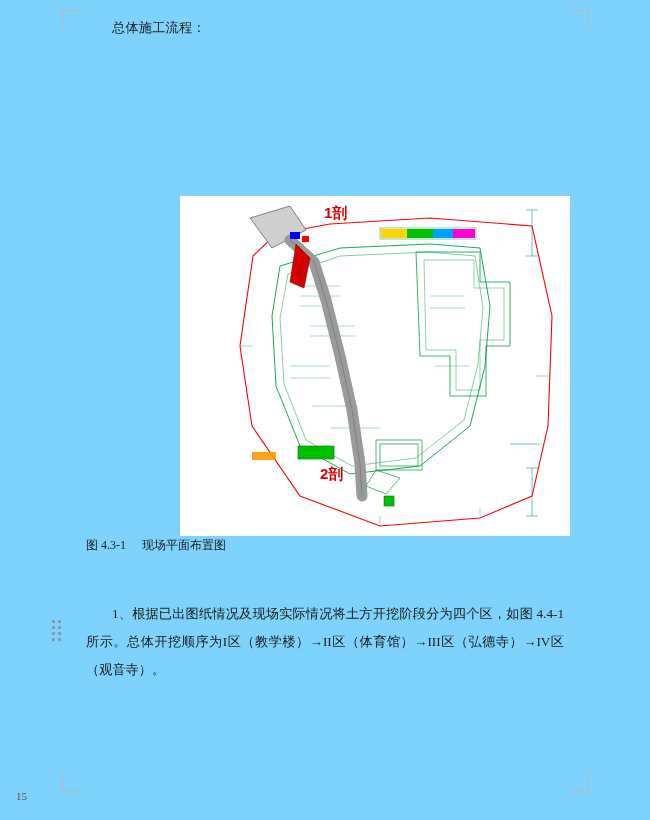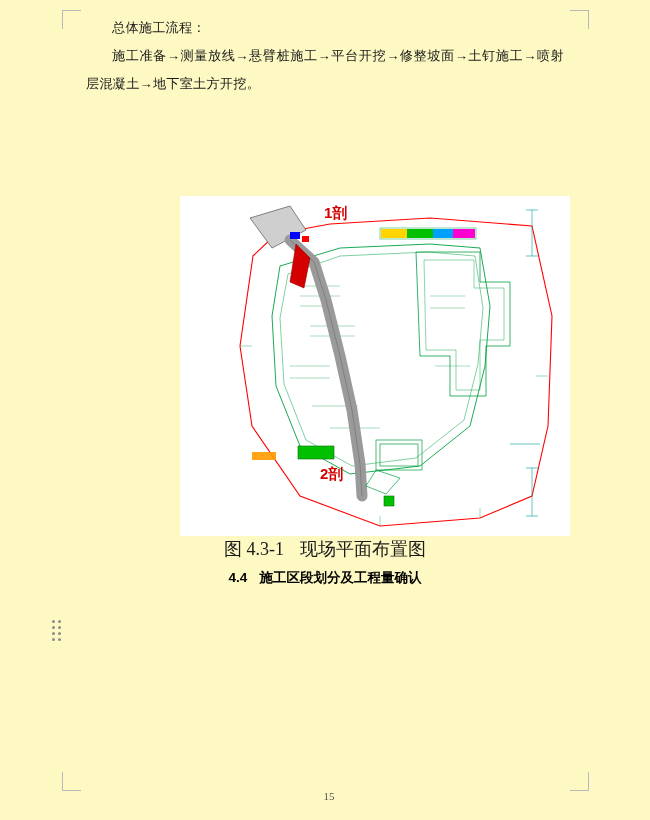--- a/index.html
+++ b/index.html
@@ -4,21 +4,21 @@
 <style>
   html, body {
     margin: 0;
     padding: 0;
     background: #ffffff;
   }
   .page {
     position: relative;
     width: 650px;
     height: 820px;
-    background: #fef9c3;
+    background: #7dd3fc;
     font-family: "Liberation Serif", "DejaVu Serif", serif;
     overflow: hidden;
     text-decoration: underline;
   }
 
   
   .crop {
     position: absolute;
     border-color: #b9b9b9;
     border-style: solid;
@@ -65,22 +65,21 @@
     text-justify: inter-ideograph;
   }
   .ind { text-indent: 26px; }
 
   
   .fig-caption {
     position: absolute;
     left: 86px;
     top: 537px;
     width: 478px;
-    text-align: center;
-    font-size: 18px;
+    font-size: 12px;
     color: #1a1a1a;
   }
   .fig-caption .gap { display: inline-block; width: 16px; }
 
   .section-head {
     position: absolute;
     left: 86px;
     top: 569px;
     width: 478px;
     text-align: center;
@@ -97,23 +96,22 @@
     top: 600px;
     width: 478px;
     font-size: 13.2px;
     line-height: 28px;
     color: #1a1a1a;
   }
   .tail-text p { margin: 0; text-align: justify; }
 
   .page-number {
     position: absolute;
-    left: 8px; right: 0;
+    left: 16px; right: 0;
     top: 790px;
-    text-align: center;
     font-size: 11px;
     color: #555;
     font-family: "Liberation Serif", serif;
   }
 
   
   .figure {
     position: absolute;
     left: 180px;
     top: 196px;
@@ -147,21 +145,20 @@
       <i></i>
       <i></i>
       <i></i>
       <i></i>
       <i></i>
       <i></i>
   </div>
 
   <div class="body-text">
     <p class="ind">总体施工流程：</p>
-    <p class="ind">施工准备→测量放线→悬臂桩施工→平台开挖→修整坡面→土钉施工→喷射层混凝土→地下室土方开挖。</p>
   </div>
 
   <div class="figure">
     <svg width="390" height="340" viewBox="0 0 390 340" xmlns="http://www.w3.org/2000/svg">
       <rect x="0" y="0" width="390" height="340" fill="#ffffff"></rect>
 
       <polygon points="73,60 96,38 150,28 250,22 352,30 372,120 368,230 352,300 300,322 200,330 120,300 72,230 60,150" fill="none" stroke="#ff0000" stroke-width="1.1"></polygon>
 
       <polygon points="100,70 160,52 250,48 300,52 310,110 305,170 290,230 240,270 170,278 120,250 96,190 92,120" fill="none" stroke="#00a040" stroke-width="0.9"></polygon>
       <polygon points="108,78 160,60 248,56 295,60 303,112 298,168 284,224 236,262 172,270 126,244 104,188 100,122" fill="none" stroke="#00a040" stroke-width="0.5"></polygon>
@@ -232,20 +229,20 @@
     </svg>
 
     <div class="fig-label l1">1剖</div>
     <div class="fig-label l2">2剖</div>
   </div>
 
   <div class="fig-caption">
     <span>图 4.3-1</span><span class="gap"></span><span>现场平面布置图</span>
   </div>
 
-  <div class="section-head">
-    <span>4.4</span><span class="sp"></span><span>施工区段划分及工程量确认</span>
-  </div>
-
+
+  <div class="tail-text">
+    <p class="ind">1、根据已出图纸情况及现场实际情况将土方开挖阶段分为四个区，如图 4.4-1 所示。总体开挖顺序为I区（教学楼）→II区（体育馆）→III区（弘德寺）→IV区（观音寺）。</p>
+  </div>
 
   <div class="page-number">15</div>
 
 </div>
 
 </body></html>

